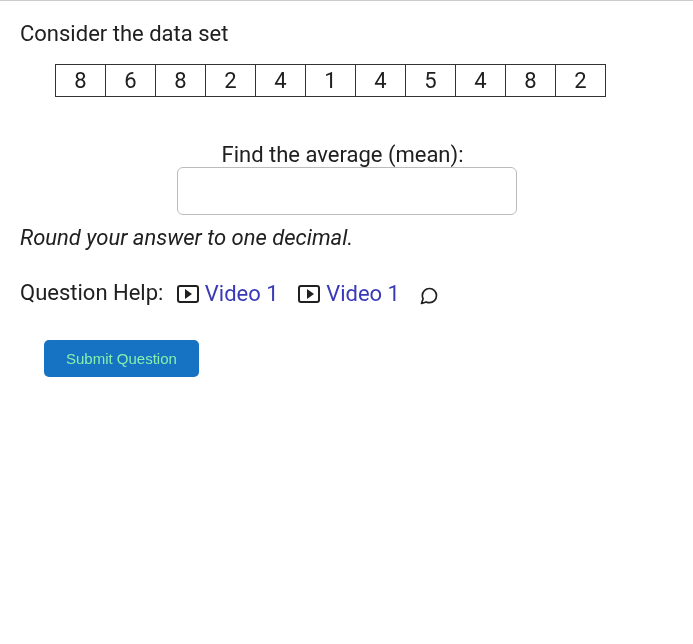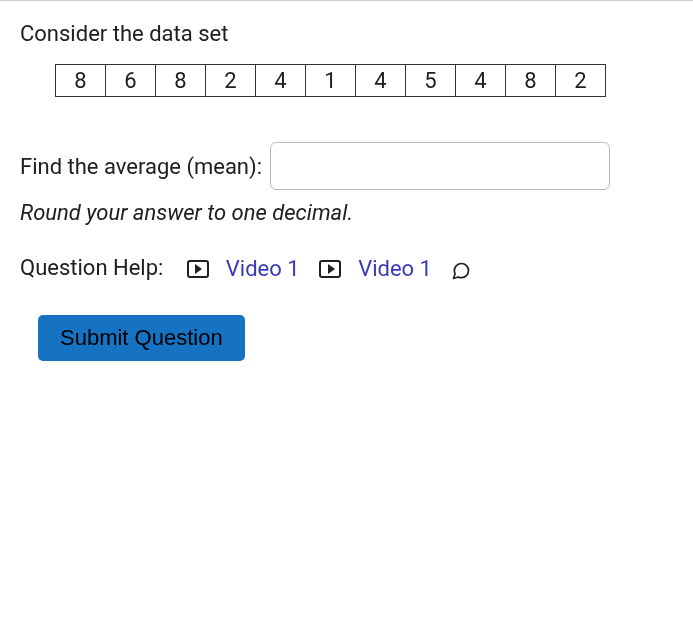--- a/index.html
+++ b/index.html
@@ -36,20 +36,21 @@
       height: 32px;
       text-align: center;
       vertical-align: middle;
       font-size: 22px;
     }
     .input-row {
       margin-bottom: 10px;
       display: flex;
       align-items: center;
       flex-wrap: wrap;
+      flex-direction: column;
     }
     .input-row label {
       margin-right: 8px;
     }
     .text-input {
       height: 48px;
       border: 1px solid #bbb;
       border-radius: 6px;
       font-size: 22px;
       padding: 4px 10px;
@@ -65,29 +66,29 @@
       margin-bottom: 28px;
     }
     .median-row {
       margin-bottom: 30px;
     }
     .help-row {
       margin-bottom: 30px;
       line-height: 1.4;
     }
     .help-label {
-      margin-right: 18px;
+      margin-right: 8px;
     }
     .help-link {
       color: #3a3ab8;
       text-decoration: none;
       margin-right: 14px;
       display: inline-flex;
       align-items: center;
-      gap: 17px;
+      gap: 6px;
       vertical-align: middle;
     }
     .icon-box {
       display: inline-flex;
       width: 22px;
       height: 18px;
       border: 2px solid #202020;
       border-radius: 3px;
       align-items: center;
       justify-content: center;
@@ -102,27 +103,27 @@
       margin-left: 2px;
     }
     .chat-icon {
       display: inline-block;
       width: 20px;
       height: 20px;
       flex-shrink: 0;
     }
     .submit-btn {
       background: #1672c3;
-      color: #000000;
+      color: #86efac;
       border: none;
       border-radius: 5px;
       padding: 10px 22px;
-      font-size: 22px;
+      font-size: 15px;
       cursor: pointer;
-      margin-left: 18px;
+      margin-left: 24px;
     }
   </style>
 </head>
 <body>
 
 <div class="top-divider"></div>
 
 <div class="container">
 
   <div class="prompt-text">Consider the data set</div>

